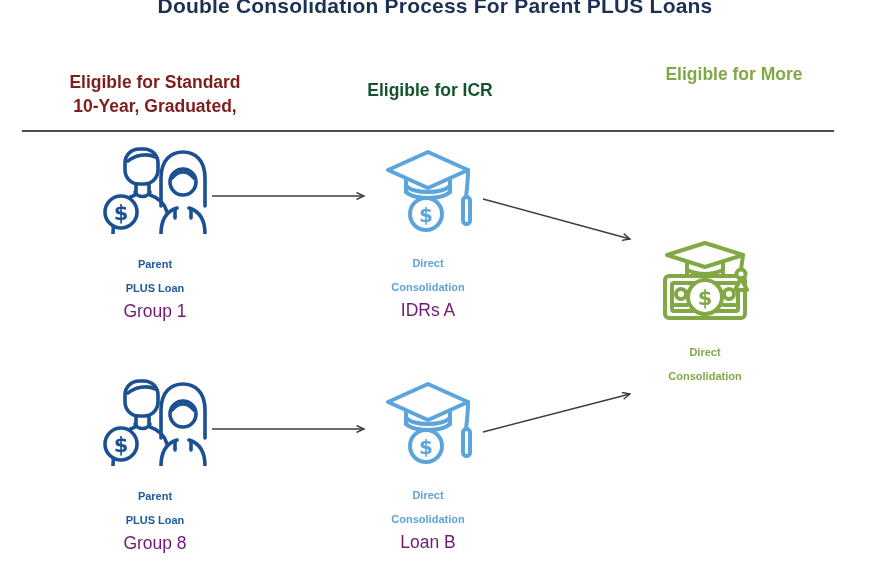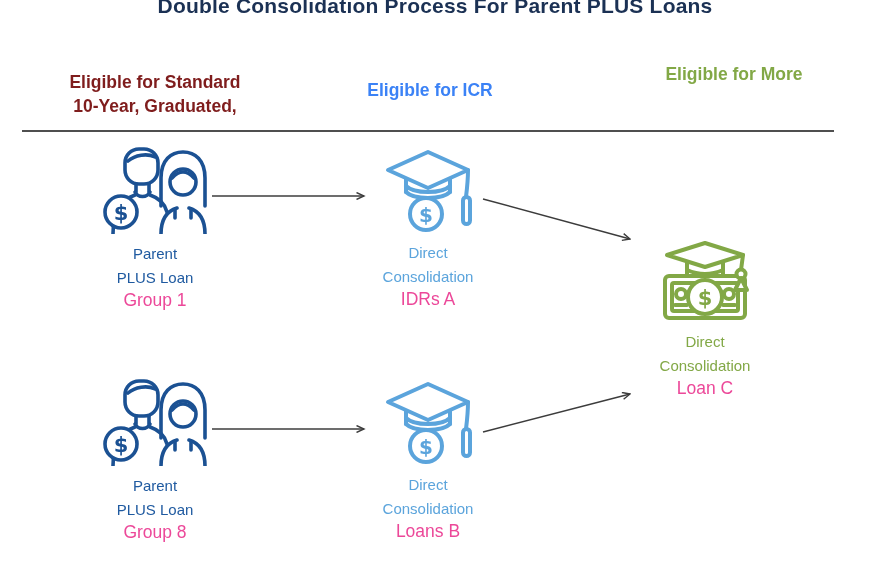--- a/index.html
+++ b/index.html
@@ -6,27 +6,27 @@
   .canvas{
     position:relative;width:870px;height:570px;background:#ffffff;
     overflow:hidden;font-family:"Liberation Sans",sans-serif;
   }
   .title{
     position:absolute;left:0;right:0;top:-6px;text-align:center;
     font-weight:700;font-size:21px;letter-spacing:.2px;color:#1b3154;white-space:nowrap;
   }
   .col-header{position:absolute;text-align:center;font-weight:700;font-size:17.5px;line-height:23.5px;}
   .col-standard{left:30px;top:51px;width:250px;color:#7f1d1d;margin-top:20px;}
-  .col-icr{left:330px;top:79px;width:200px;color:#3b82f6;}
+  .col-icr{left:330px;top:79px;width:200px;color:#14532d;}
   .col-idr{left:618px;top:63px;width:232px;color:#82a846;text-align:center;}
   .divider{position:absolute;left:22px;top:130px;width:812px;height:2px;background:#4f4f4f;}
   .node{position:absolute;width:200px;text-align:center;}
   .node svg{display:block;margin:0 auto;}
-  .node-text{margin-top:8px;font-weight:400;font-size:15px;line-height:23.5px;}
-  .node-sub{font-weight:400;font-size:17.5px;color:#ec4899;line-height:23.5px;}
+  .node-text{margin-top:19px;font-weight:700;font-size:11px;line-height:23.5px;}
+  .node-sub{font-weight:400;font-size:17.5px;color:#701a75;line-height:23.5px;}
   .text-darkblue{color:#1f5aa0}
   .text-lightblue{color:#5ba4dc}
   .text-green{color:#82a846}
   .node-group1{left:55px;top:146px;}
   .node-loanA{left:328px;top:149px;}
   .node-group2{left:55px;top:378px;}
   .node-loanB{left:328px;top:381px;}
   .node-loanC{left:605px;top:240px;}
   .arrows{position:absolute;left:0;top:0;pointer-events:none;}
 </style>
@@ -134,21 +134,21 @@
       <path d="M22,37 C30,45 58,45 66,37"></path>
       <path d="M84,21 C84,32 83,40 82,48"></path>
       <rect x="79" y="48" width="7" height="27" rx="3.5"></rect>
       <circle cx="42" cy="65" r="16" fill="#ffffff"></circle>
       <text x="42" y="73" text-anchor="middle" stroke="none" fill="#5ba4dc" font-family="DejaVu Sans, sans-serif" font-size="20" font-weight="bold">$</text>
     </svg>
     <div class="node-text text-lightblue">
       <div>Direct</div>
       <div>Consolidation</div>
     </div>
-    <div class="node-sub">Loans B</div>
+    <div class="node-sub">Loan B</div>
   </div>
 
   <div class="node node-loanC">
     <svg width="92" height="82" viewBox="0 0 92 82" fill="none" stroke="#82a846" stroke-width="4" stroke-linecap="round" stroke-linejoin="round">
       <path d="M46,3 L84,15 L46,27 L8,15 Z"></path>
       <path d="M28,22 V36 M64,22 V36"></path>
       <path d="M28,30 Q46,38 64,30"></path>
       <rect x="6" y="36" width="80" height="42" rx="4" fill="#ffffff"></rect>
       <rect x="13" y="43" width="66" height="28" rx="2"></rect>
       <path d="M84,15 L82,30"></path>
@@ -158,16 +158,15 @@
       <circle cx="22" cy="54" r="5"></circle>
       <path d="M16,65 H28"></path>
       <circle cx="70" cy="54" r="5"></circle>
       <path d="M64,65 H76"></path>
       <text x="46" y="65" text-anchor="middle" stroke="none" fill="#82a846" font-family="DejaVu Sans, sans-serif" font-size="21" font-weight="bold">$</text>
     </svg>
     <div class="node-text text-green">
       <div>Direct</div>
       <div>Consolidation</div>
     </div>
-    <div class="node-sub">Loan C</div>
   </div>
 
 </div>
 
 </body></html>

